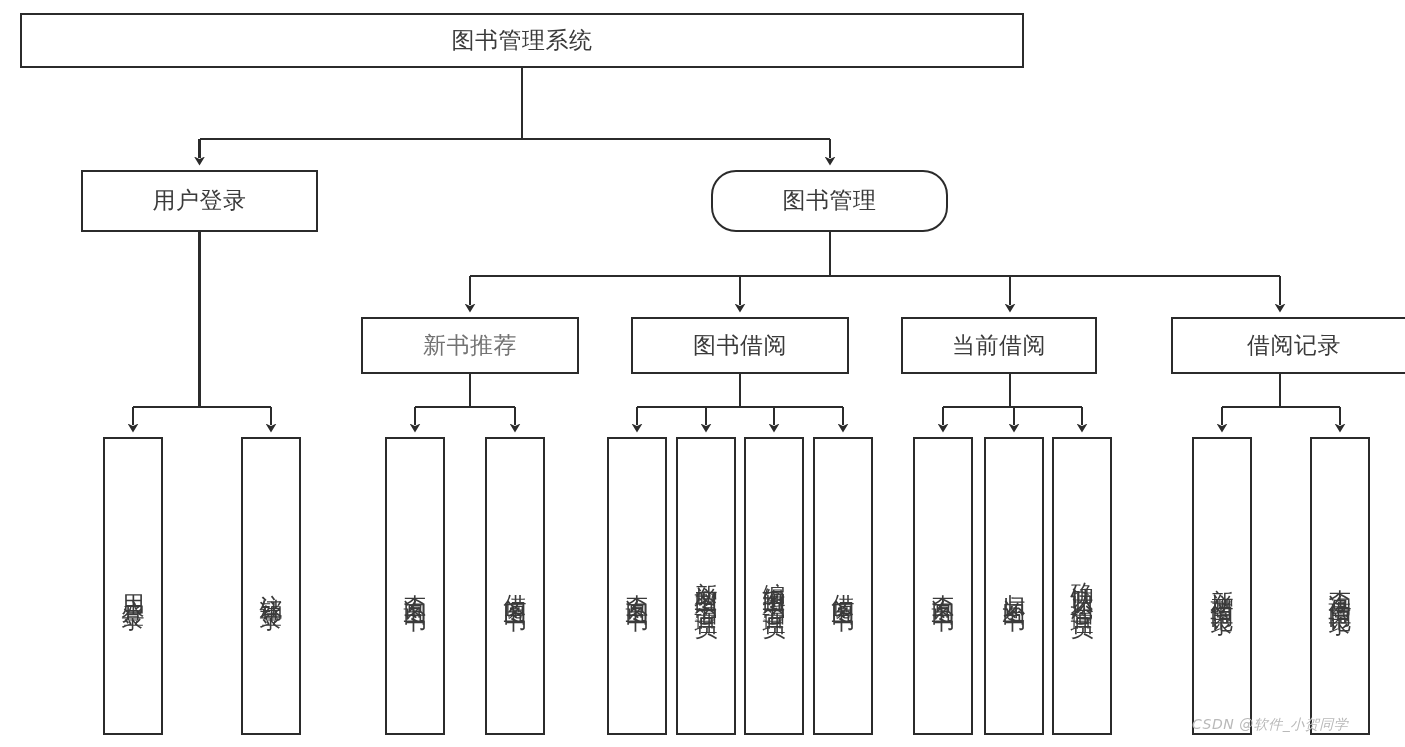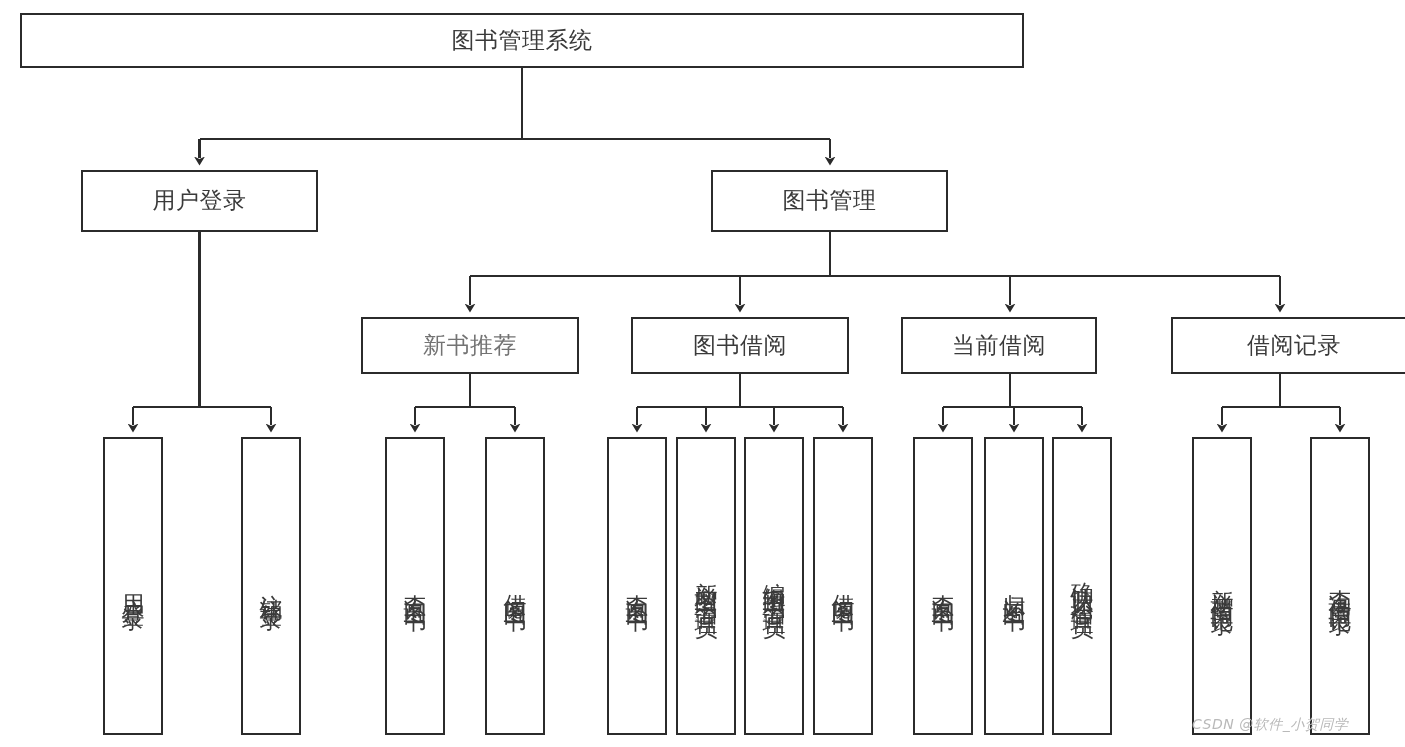--- a/index.html
+++ b/index.html
@@ -131,21 +131,21 @@
     </g>
   </svg>
 
   <div class="node h" style="left: 20px; top: 13px; width: 1004px; height: 55px; border-color: rgb(43, 43, 43); background: rgb(255, 255, 255);">
     <span class="lbl" style="color: rgb(58, 58, 58);">图书管理系统</span>
   </div>
 
   <div class="node h" style="left: 81px; top: 170px; width: 237px; height: 62px; border-color: rgb(43, 43, 43); background: rgb(255, 255, 255);">
     <span class="lbl" style="color: rgb(58, 58, 58);">用户登录</span>
   </div>
-  <div class="node h" style="left: 711px; top: 170px; width: 237px; height: 62px; border-color: rgb(43, 43, 43); background: rgb(255, 255, 255);">
+  <div class="node h" style="left: 711px; top: 170px; width: 237px; height: 62px; border-color: rgb(43, 43, 43); background: rgb(255, 255, 255); border-radius: 25px;">
     <span class="lbl" style="color: rgb(58, 58, 58);">图书管理</span>
   </div>
 
   <div class="node h" style="left: 361px; top: 317px; width: 218px; height: 57px; border-color: rgb(43, 43, 43); background: rgb(255, 255, 255);">
     <span class="lbl" style="color: #737373;">新书推荐</span>
   </div>
   <div class="node h" style="left: 631px; top: 317px; width: 218px; height: 57px; border-color: rgb(43, 43, 43); background: rgb(255, 255, 255);">
     <span class="lbl" style="color: rgb(58, 58, 58);">图书借阅</span>
   </div>
   <div class="node h" style="left: 901px; top: 317px; width: 196px; height: 57px; border-color: rgb(43, 43, 43); background: rgb(255, 255, 255);">

